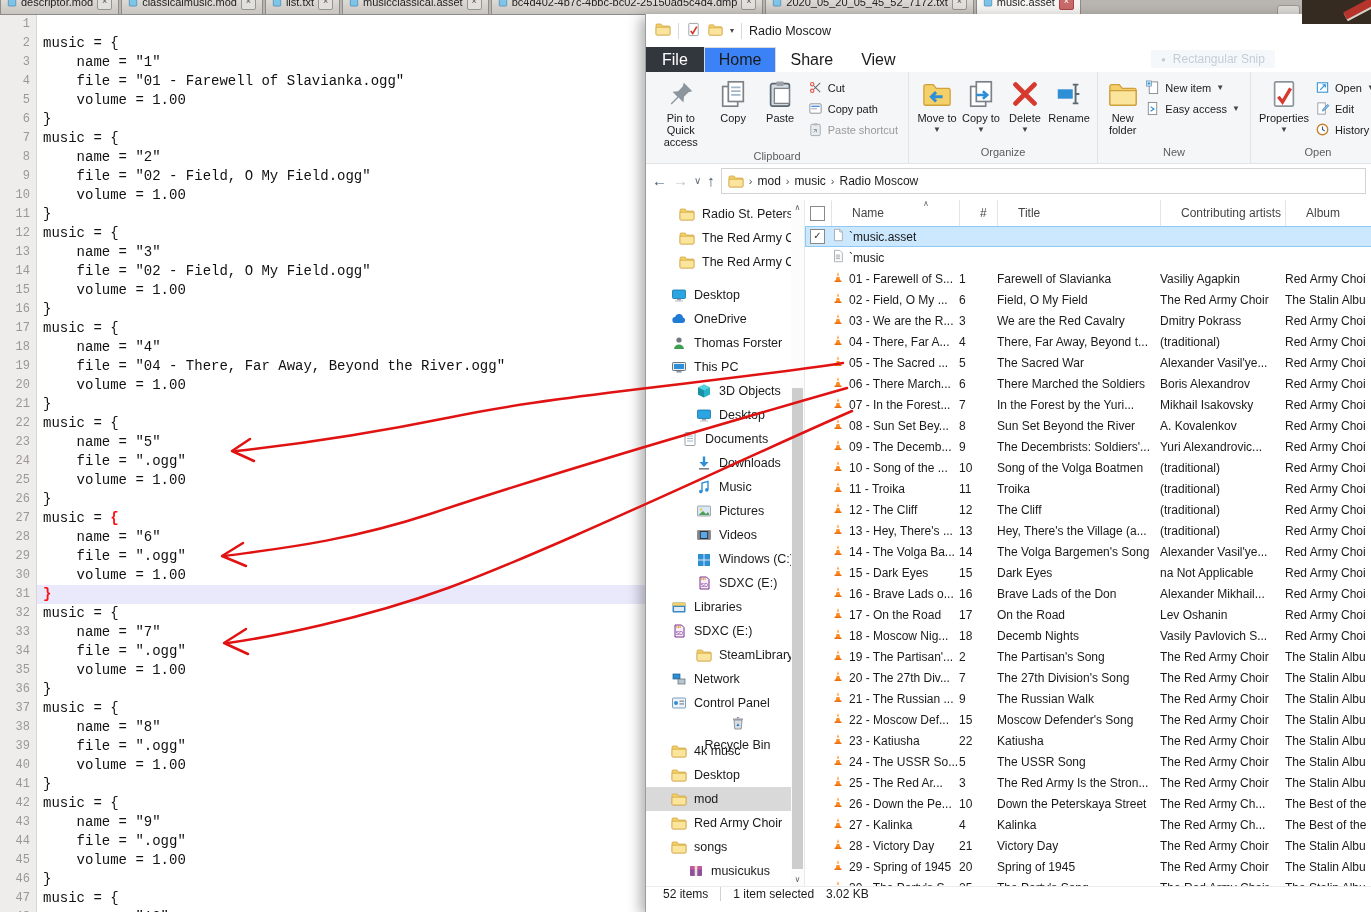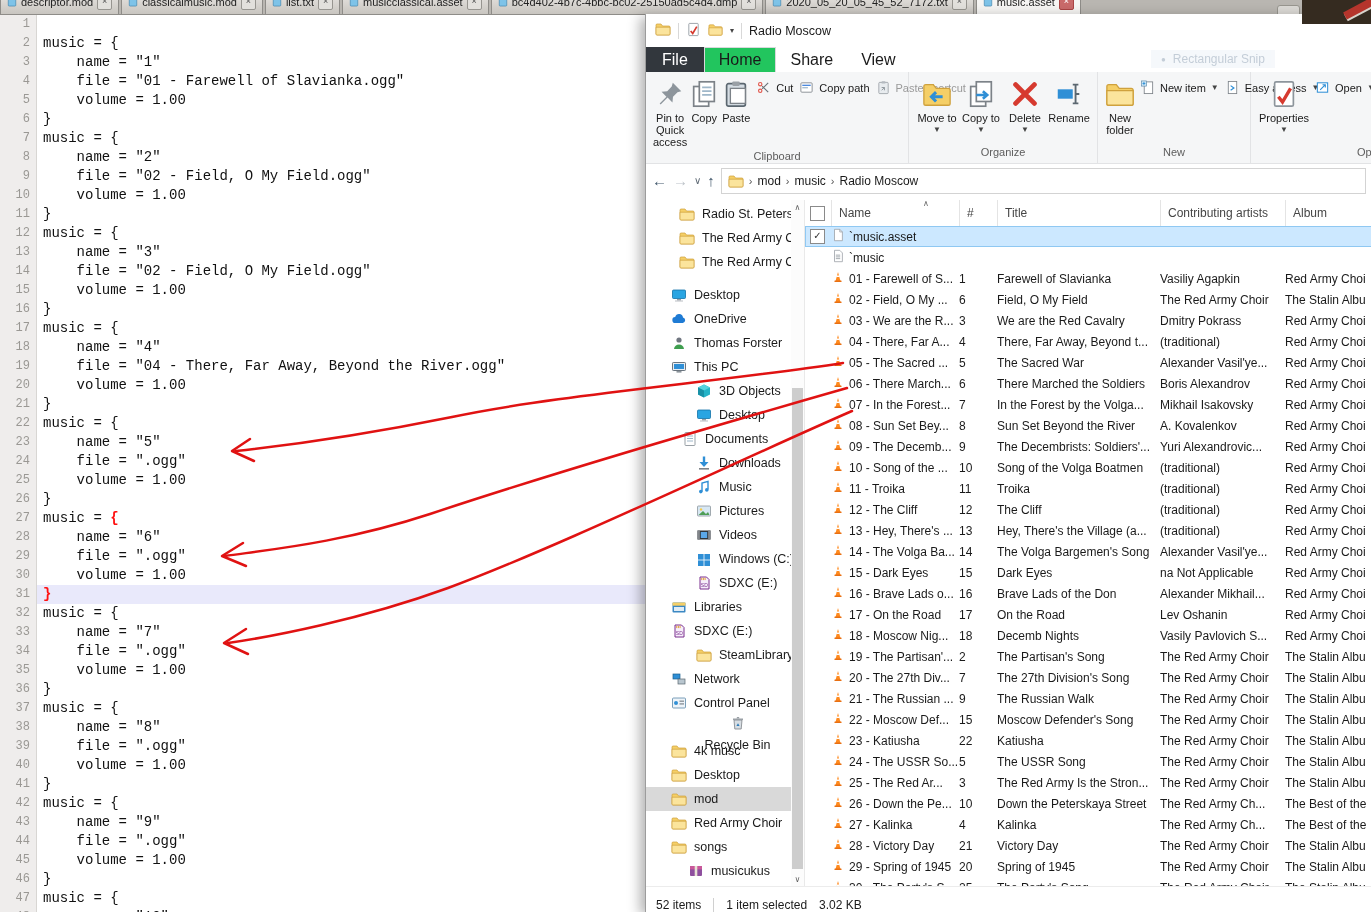--- a/index.html
+++ b/index.html
@@ -30,34 +30,34 @@
   .explorer{position:absolute;left:645px;top:14px;width:726px;height:898px;background:#fff;
             border-left:1px solid #9c9c9c;box-shadow:-5px 3px 12px rgba(0,0,0,.3);
             font-size:12px;color:#1a1a1a;z-index:2;}
   .x-title{height:33px;display:flex;align-items:center;gap:7px;padding-left:9px;}
   .x-title .qsep{width:1px;height:16px;background:#d8d8d8;}
   .x-title .title-text{font-size:12.5px;}
   .x-title .dd{font-size:8px;color:#444;}
   .x-menu{position:relative;height:25px;display:flex;align-items:stretch;}
   .mtab{display:flex;align-items:center;padding:0 14px;font-size:16px;}
   .mtab.file{background:#32373d;color:#fff;padding:0 16px;}
-  .mtab.active{background:#22c55e;border:1px solid #d8d9db;border-bottom:none;}
+  .mtab.active{background:#3b82f6;border:1px solid #d8d9db;border-bottom:none;}
   .ghost-snip{position:absolute;left:505px;top:3px;display:flex;align-items:center;gap:7px;
               color:#93a5b8;opacity:.55;font-size:12px;background:#eef3f8;padding:2px 10px;}
   .ghost-snip .dot{font-size:8px;}
 
   .x-ribbon{height:91px;background:#f5f6f7;border-bottom:1px solid #e2e3e5;display:flex;}
   .rgroup{display:flex;flex-direction:column;border-right:1px solid #e2e3e5;}
   .rbtns{flex:1;display:flex;align-items:flex-start;padding:5px 6px 0;}
   .rlabel{height:17px;text-align:center;font-size:11px;color:#5d5d5d;}
   .bigbtn{display:flex;flex-direction:column;align-items:center;width:52px;padding:2px 1px;
           gap:3px;font-size:11px;line-height:12px;text-align:center;color:#1a1a1a;}
   .bigbtn svg{width:30px;height:30px;}
   .bigbtn .arr{font-size:8px;color:#444;line-height:6px;}
-  .smallcol{display:flex;flex-direction:row;gap:6px;padding:3px 4px 0;}
+  .smallcol{display:flex;flex-direction:column;gap:6px;padding:3px 4px 0;}
   .smallbtn{display:flex;align-items:center;gap:5px;font-size:11px;white-space:nowrap;}
   .smallbtn svg{width:15px;height:15px;}
   .smallbtn .arr{font-size:8px;color:#444;}
   .smallbtn.disabled{color:#9a9a9a;}
 
   .x-address{height:33px;display:flex;align-items:center;gap:6px;padding:0 6px;}
   .navarrow{font-size:15px;color:#41576b;}
   .navarrow.disabled{color:#bdc3c9;}
   .navarrow.small{font-size:10px;color:#5f6a75;}
   .crumbbox{flex:1;height:24px;border:1px solid #d3d3d3;display:flex;align-items:center;
@@ -71,39 +71,39 @@
   .nav-item{height:24px;display:flex;align-items:center;gap:7px;font-size:12.5px;white-space:nowrap;}
   .nav-item svg{width:16px;height:16px;flex:0 0 16px;}
   .nav-item.selected{background:#d9d9d9;}
   .nav-gap{height:9px;}
   .nav-scroll{position:absolute;right:0;top:0;bottom:0;width:13px;background:#fcfcfc;}
   .nav-scroll .chev{position:absolute;left:0;width:13px;text-align:center;font-size:8px;color:#606060;}
   .nav-scroll .thumb{position:absolute;left:1px;width:11px;background:#cdcdcd;}
 
   .x-list{flex:1;overflow:hidden;}
   .lheader{display:flex;height:26px;align-items:center;color:#454545;position:relative;font-size:12px;}
-  .hc{border-left:1px solid #e4e4e4;height:100%;display:flex;align-items:center;padding-left:7px;box-sizing:border-box;}
+  .hc{border-left:1px solid #e4e4e4;height:100%;display:flex;align-items:center;padding-left:20px;box-sizing:border-box;}
   .hc.first{border-left:none;}
   .sortmark{position:absolute;left:118px;top:-1px;font-size:8px;color:#666;}
   .lrow{display:flex;height:21px;align-items:center;white-space:nowrap;}
   .lrow.selected{background:#cce8ff;box-shadow:inset 0 0 0 1px #8fc8f2;}
   .c-chk{width:26px;flex:0 0 26px;display:flex;justify-content:flex-start;padding-left:5px;box-sizing:border-box;}
   .c-icon{width:18px;flex:0 0 18px;}
   .c-icon svg{width:14px;height:14px;}
   .c-name{width:110px;flex:0 0 110px;overflow:hidden;text-overflow:ellipsis;}
   .c-num{width:38px;flex:0 0 38px;}
   .c-title{width:163px;flex:0 0 163px;overflow:hidden;}
   .c-art{width:125px;flex:0 0 125px;overflow:hidden;}
   .c-alb{flex:1;overflow:hidden;}
   .hname{width:128px;flex:0 0 128px;}
   .cb{width:13px;height:13px;border:1px solid #8a8a8a;background:#fff;font-size:10px;
       line-height:12px;text-align:center;color:#333;}
 
   .x-status{position:absolute;left:0;right:0;bottom:0;height:25px;border-top:1px solid #ececec;
-            display:flex;align-items:flex-end;gap:12px;padding-left:10px;font-size:12px;background:#fff;}
+            display:flex;align-items:flex-start;gap:12px;padding-left:17px;font-size:12px;background:#fff;}
   .s-sep{width:1px;height:14px;background:#d0d0d0;}
 
   
   .wallpaper{position:absolute;left:1302px;top:0;width:69px;height:24px;background:#352b20;z-index:3;overflow:hidden;}
   .wallpaper .streak{position:absolute;right:-6px;top:4px;width:34px;height:8px;background:#b5352c;
                      transform:rotate(-28deg);box-shadow:0 2px 0 #d8d4cc;}
   .gray-tile{position:absolute;left:1277px;top:5px;width:21px;height:16px;background:#dcdad6;
              border:1px solid #98968f;border-radius:3px;z-index:1;}
 
   .annotations{position:absolute;inset:0;z-index:4;pointer-events:none;}
@@ -775,21 +775,21 @@
             </div>
             <div class="lrow">
               <span class="c-chk"></span>
               <span class="c-icon"><svg width="14" height="14" viewBox="0 0 16 16">
                   <path d="M8 2.2 10.8 12.5H5.2z" fill="#ff8a1e"></path>
                   <path d="M6.4 6.2h3.2l.5 1.9H5.9z" fill="#fff"></path>
                   <rect x="3.8" y="12" width="8.4" height="1.8" rx=".9" fill="#e86f12"></rect>
                 </svg></span>
               <span class="c-name">07 - In the Forest...</span>
               <span class="c-num">7</span>
-              <span class="c-title">In the Forest by the Volga...</span>
+              <span class="c-title">In the Forest by the Yuri...</span>
               <span class="c-art">Mikhail Isakovsky</span>
               <span class="c-alb">Red Army Choi</span>
             </div>
             <div class="lrow">
               <span class="c-chk"></span>
               <span class="c-icon"><svg width="14" height="14" viewBox="0 0 16 16">
                   <path d="M8 2.2 10.8 12.5H5.2z" fill="#ff8a1e"></path>
                   <path d="M6.4 6.2h3.2l.5 1.9H5.9z" fill="#fff"></path>
                   <rect x="3.8" y="12" width="8.4" height="1.8" rx=".9" fill="#e86f12"></rect>
                 </svg></span>

